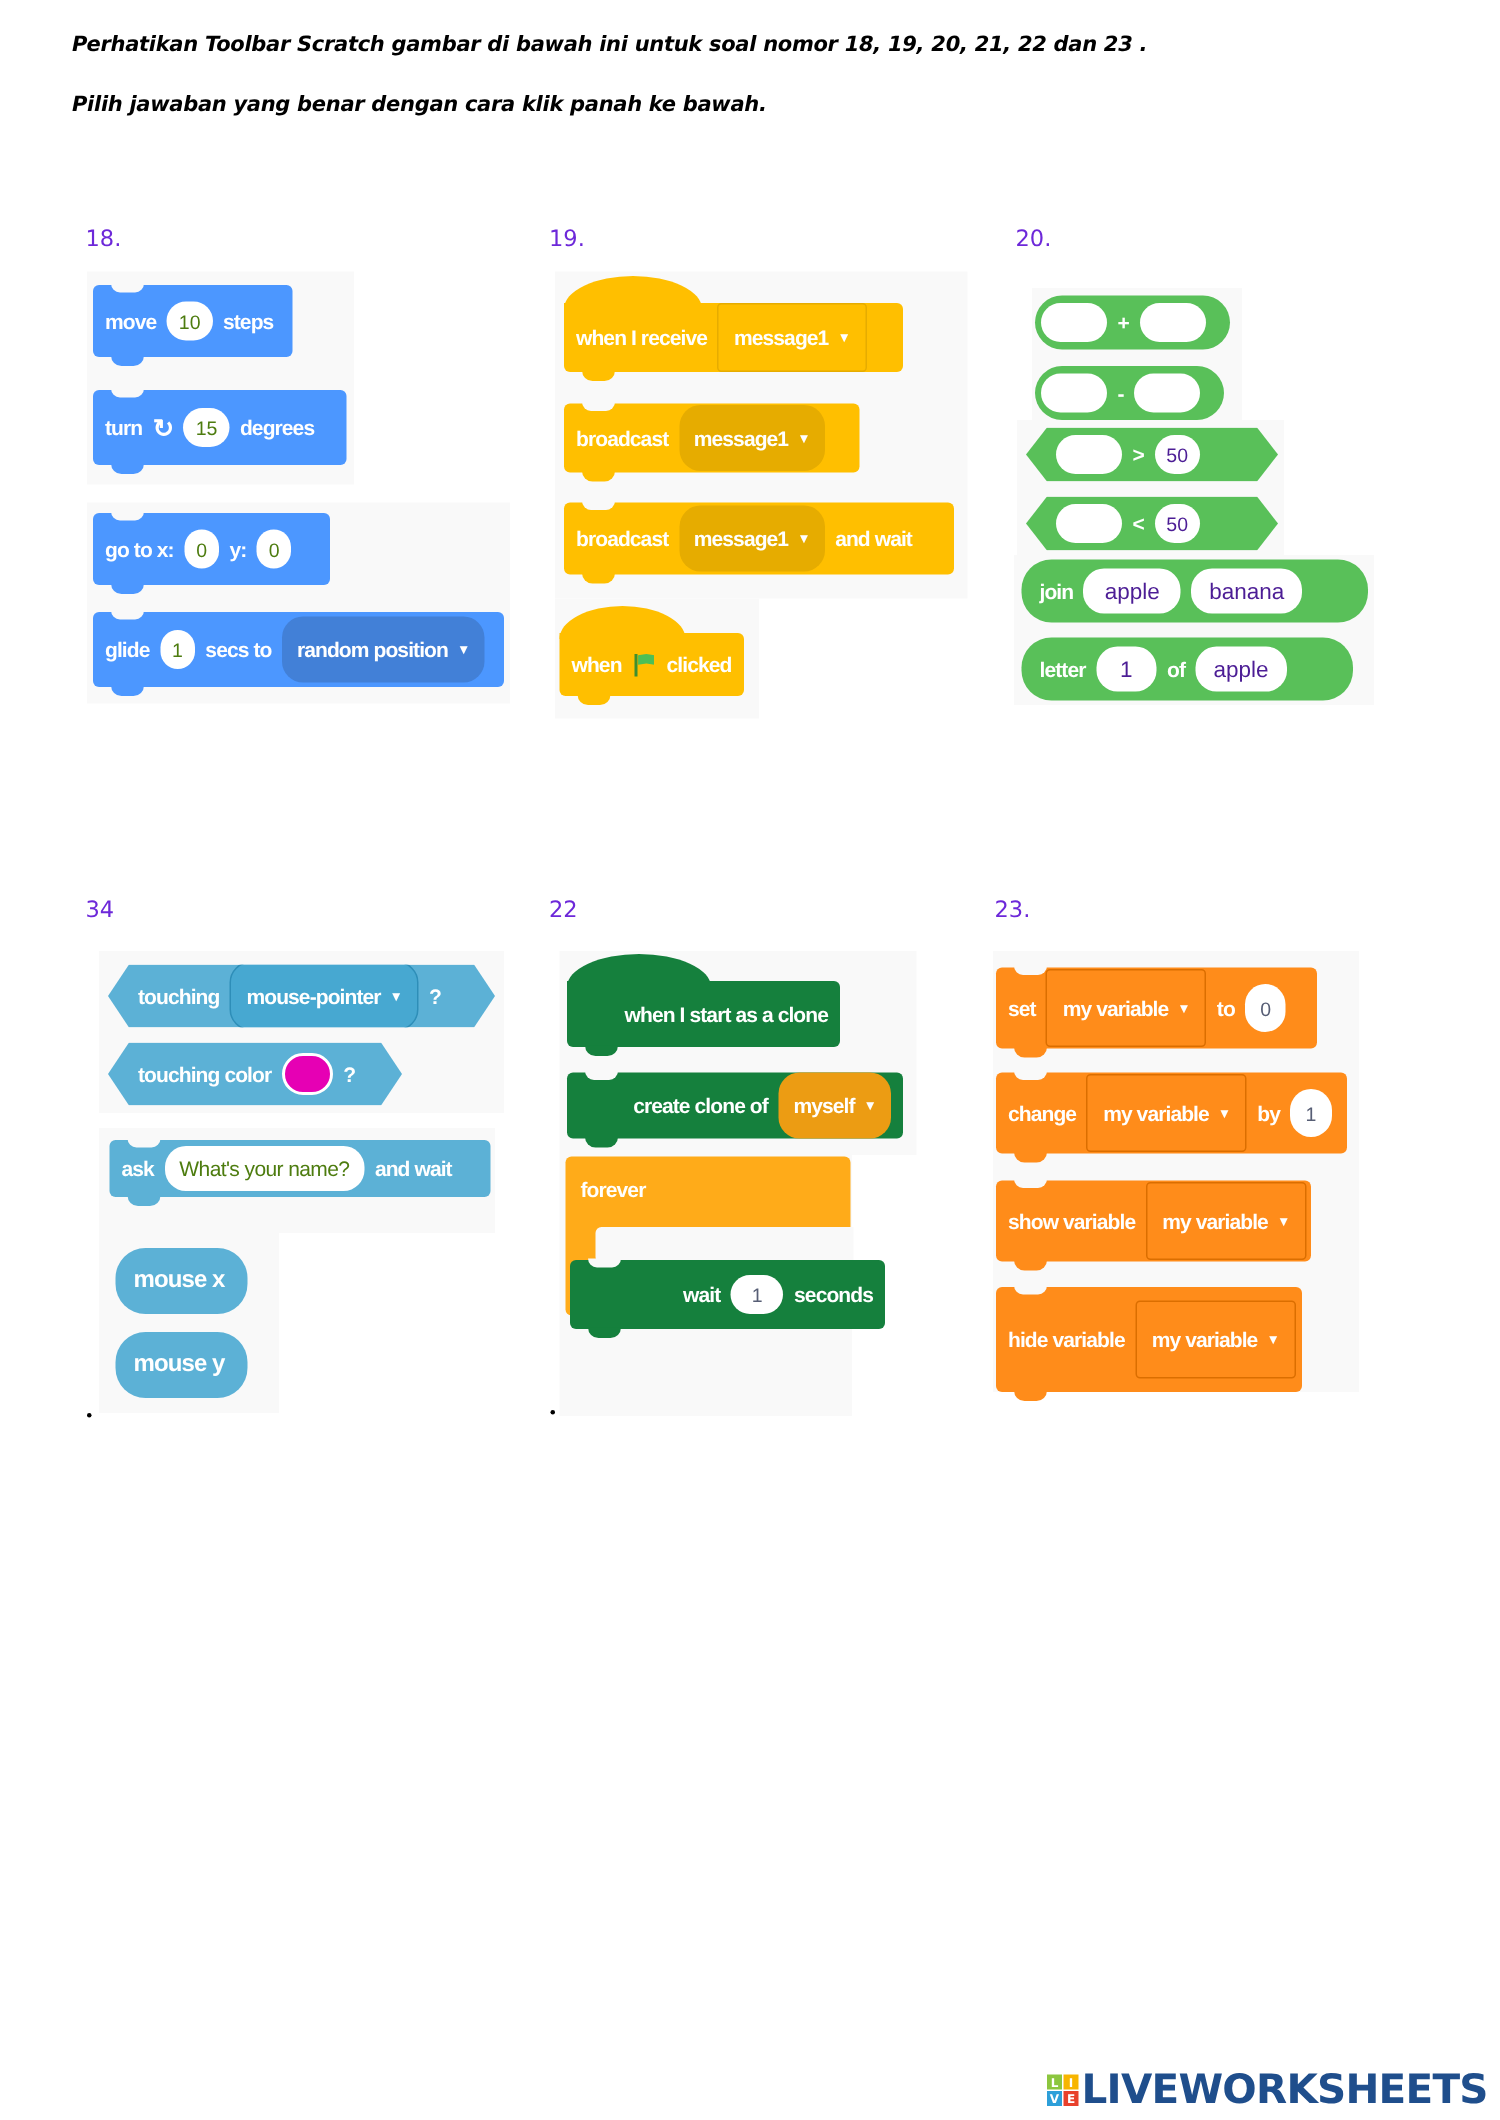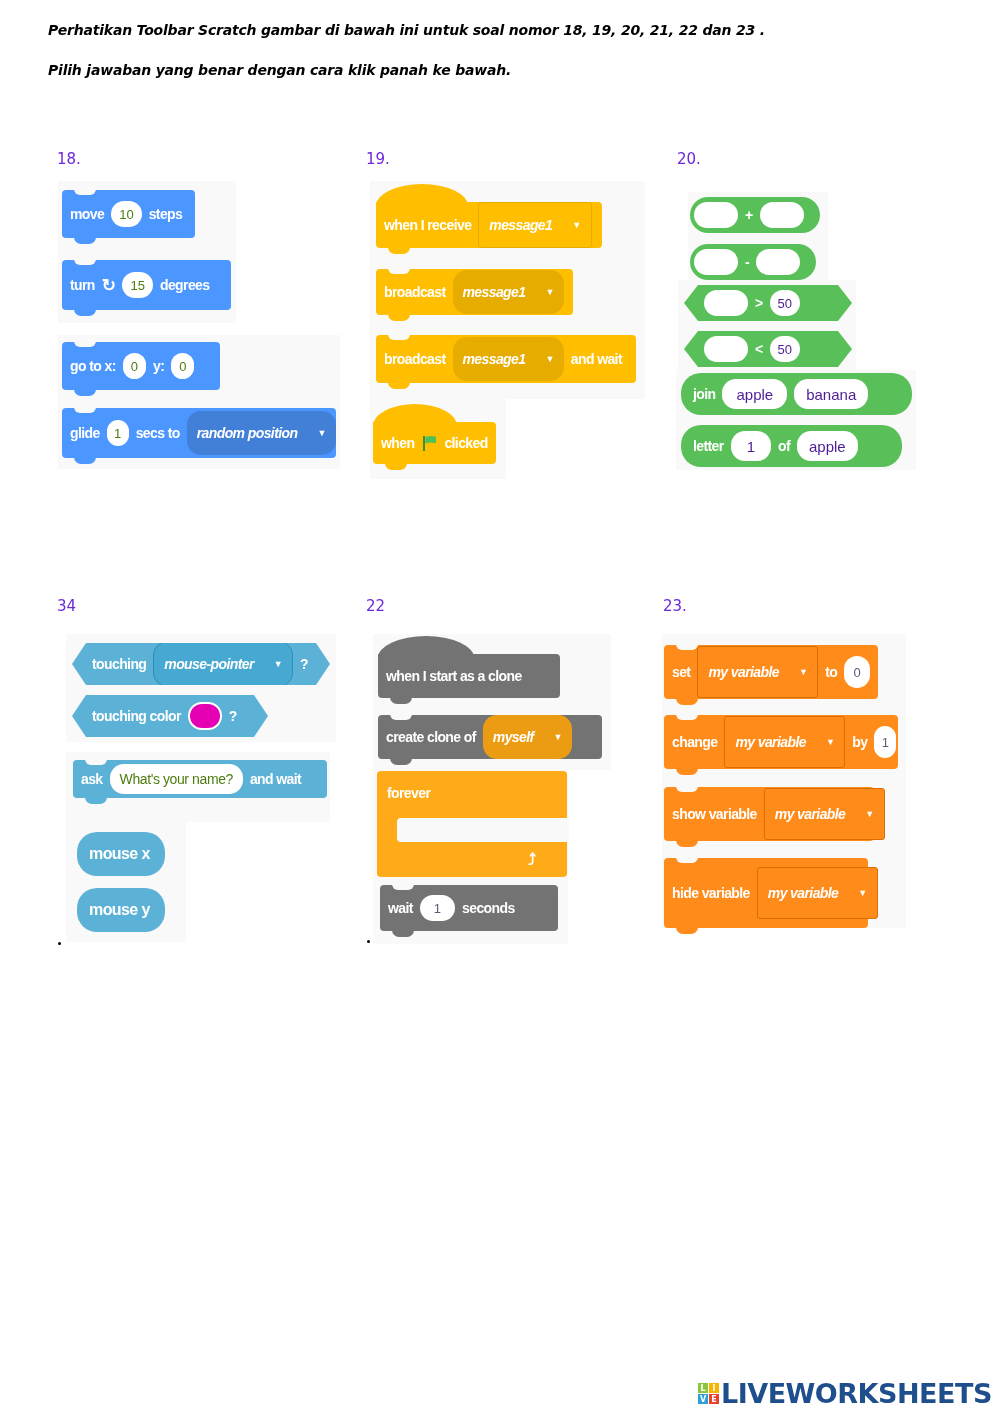--- a/index.html
+++ b/index.html
@@ -25,35 +25,35 @@
   .hat::after { content: ""; position: absolute; bottom: -6px; left: 12px; width: 22px; height: 7px;
          background: inherit; border-radius: 0 0 7px 7px; }
   .reporter { border-radius: 20px; padding: 0 6px; }
   .boolean { clip-path: polygon(14px 0, calc(100% - 14px) 0, 100% 50%, calc(100% - 14px) 100%, 14px 100%, 0 50%);
              border-radius: 0; padding: 0 20px; }
 
   .oval { background: #fff; color: #575e75; border-radius: 14px; min-width: 22px; height: 26px;
           display: inline-flex; align-items: center; justify-content: center; padding: 0 8px;
           font-weight: normal; font-size: 13px; letter-spacing: 0; box-sizing: border-box; }
   .oval.dark { color: #4d7c0f; }
-  .dd { display: inline-flex; align-items: center; gap: 20px; height: 28px; padding: 8px 10px;
-        border-radius: 14px; font-weight: bold; font-style: italic; }
+  .dd { display: inline-flex; align-items: center; gap: 6px; height: 28px; padding: 8px 10px;
+        border-radius: 14px; font-weight: bold; }
   .dd.square { border-radius: 3px; }
   .caret { font-size: 9px; }
 
   .motion { background: #4c97ff; }
   .motion .dd { background: #4280d7; }
   .events { background: #ffbf00; }
   .events .dd { background: #e6ac00; }
   .events .dd.square { background: #ffbf00; border: 1px solid #e6ac00; }
   .ops { background: #59c059; }
   .ops .oval { color: #4c1d95; }
   .sense { background: #5cb1d6; }
   .sense .dd { background: #47a8d1; border: 1px solid #2e8eb8; text-align: center; }
-  .ctrl { background: #737373; }
+  .ctrl { background: #15803d; justify-content: flex-end; }
   .ctrl .dd { background: #ec9c13; }
   .vars { background: #ff8c1a; }
   .vars .dd { background: #ff8c1a; border: 1px solid #db6e00; border-radius: 3px; }
 
   .flag { display: inline-block; width: 16px; height: 16px; position: relative; }
   .flag::before { content: ""; position: absolute; left: 2px; top: 1px; width: 2px; height: 15px; background: #3d8f2f; }
   .flag::after { content: ""; position: absolute; left: 4px; top: 1px; width: 11px; height: 8px; background: #4cbf56;
                  clip-path: polygon(0 10%, 50% 0, 100% 10%, 100% 90%, 50% 80%, 0 90%); }
   .color-swatch { display: inline-block; width: 34px; height: 28px; border-radius: 14px; background: #e600b4;
                   border: 2px solid #fff; box-sizing: border-box; }
@@ -247,21 +247,21 @@
     </span>
   </div>
 
   <div>
     <div class="c-block" style="left:377px;top:771px;width:190px;height:106px;border-radius:4px"></div>
     <div class="c-inner" style="left:397px;top:818px;width:172px;height:24px;border-radius:4px 0 0 4px"></div>
     <div class="blk" style="left:379px;top:778px;height:30px;padding:0 8px">forever</div>
     <div class="blk" style="left:528px;top:848px;height:24px;padding:0;font-size:16px">⤴</div>
   </div>
 
-  <div class="blk ctrl stack" style="left:380px;top:885px;width:178px;height:46px">
+  <div class="blk ctrl stack" style="left:380px;top:840px;width:210px;height:46px">
     <span>wait</span>
     <span class="oval" style="padding:0 14px">1</span>
     <span>seconds</span>
   </div>
   <div class="dot" style="left:367px;top:940px"></div>
 </div>
 
 <div class="qnum" style="left:663px;top:597px">23.</div>
 <div>
   <div class="panel" style="left:662px;top:634px;width:244px;height:294px"></div>

